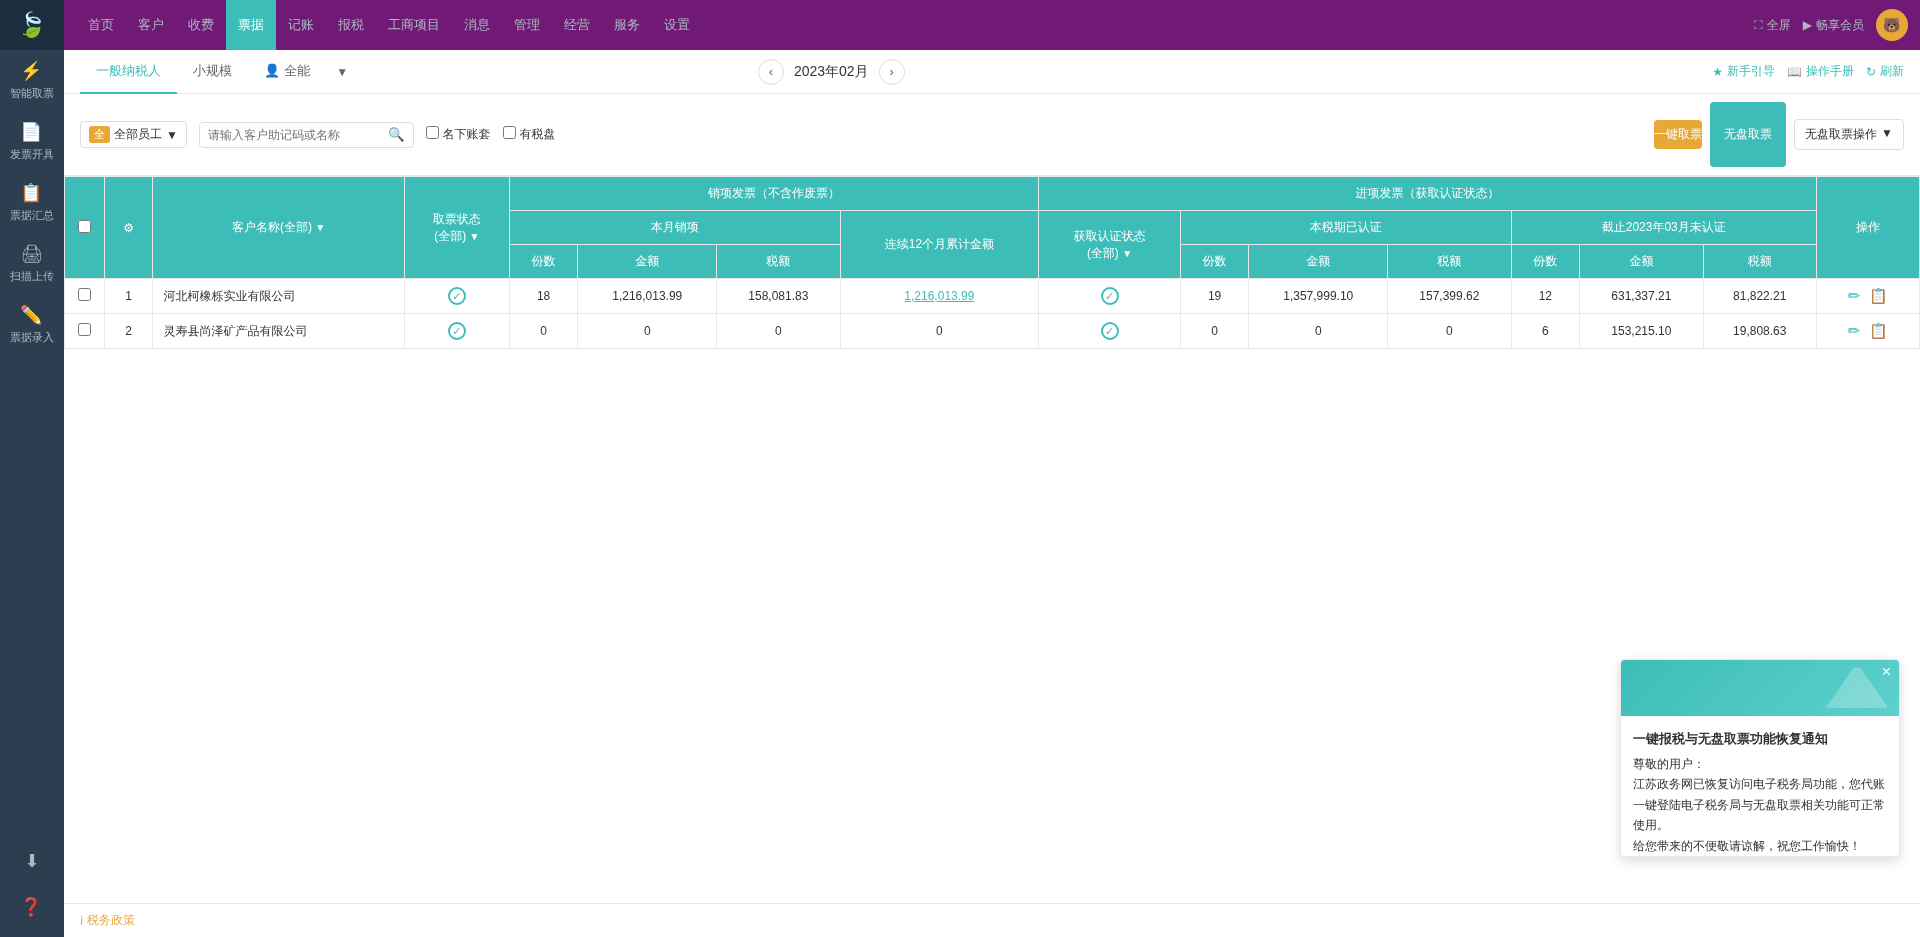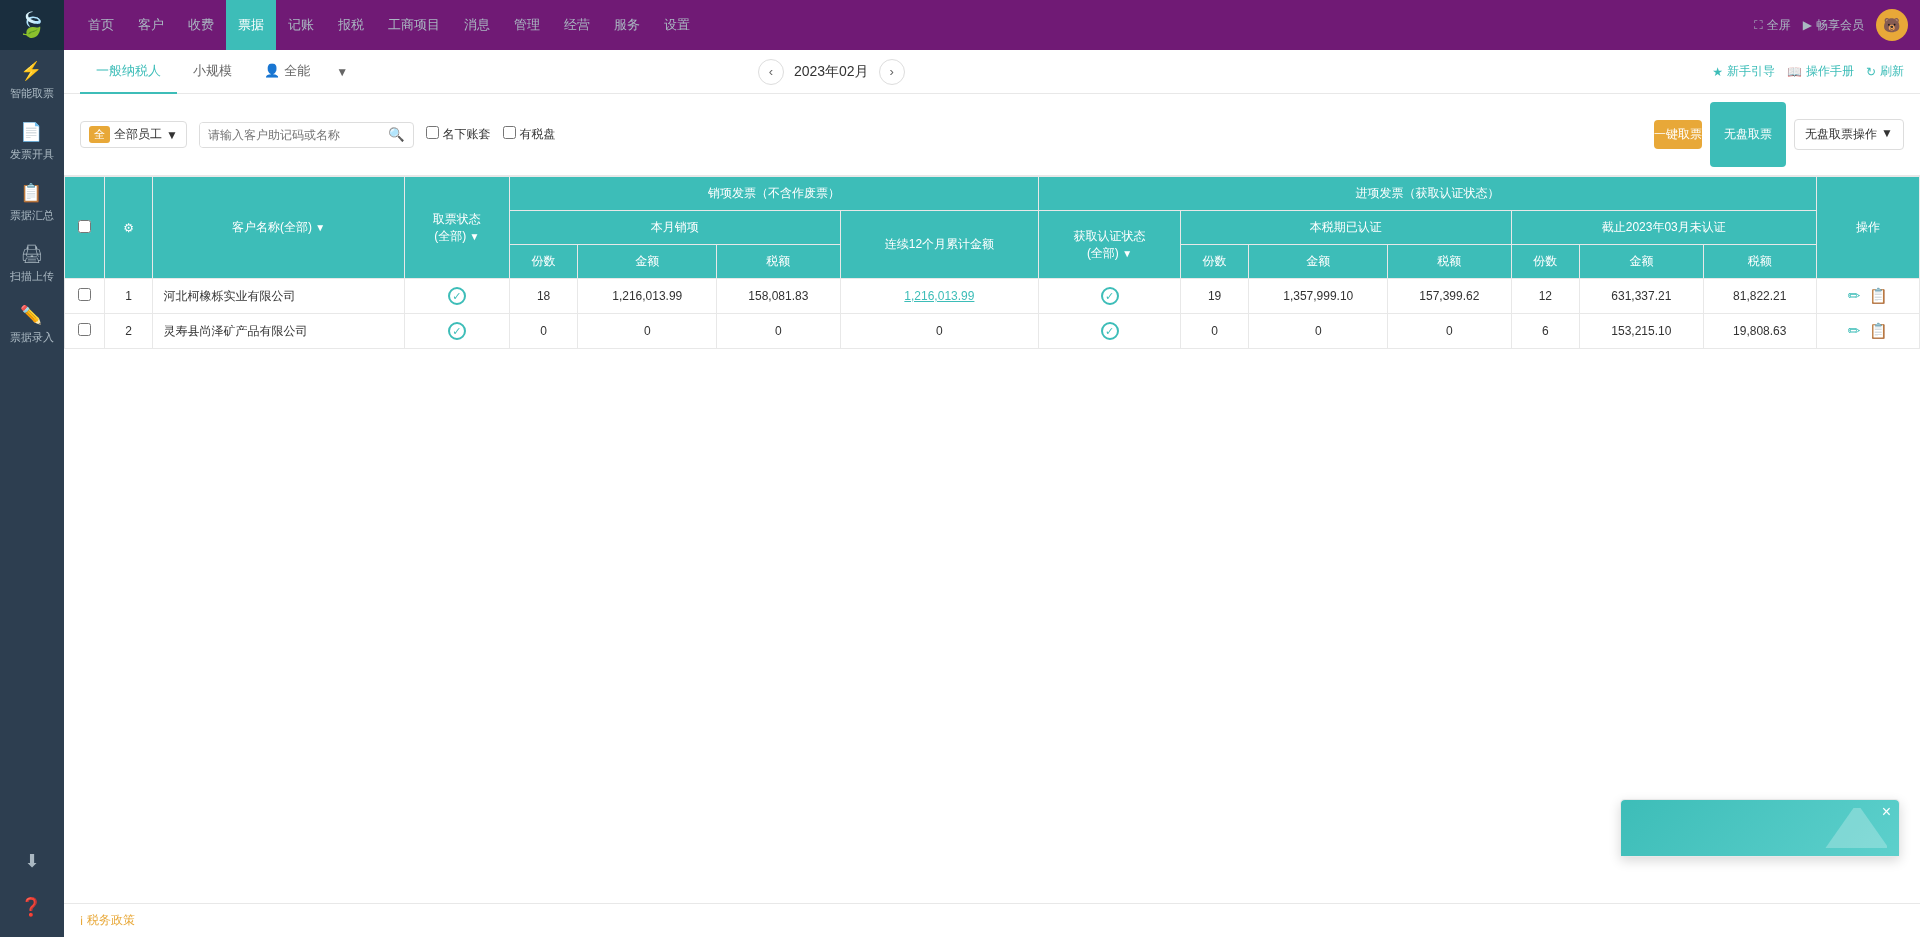--- a/index.html
+++ b/index.html
@@ -558,13 +558,20 @@
 
 <div class="notification-popup">
   <div class="notification-header">
     <span class="notification-close">×</span>
     <div style="position:relative;width:100%;height:40px;overflow:hidden;">
       <svg style="position:absolute;right:-10px;top:-10px;opacity:0.25;" width="80" height="60" viewBox="0 0 80 60">
         <polygon points="40,5 75,55 5,55" fill="#fff"></polygon>
       </svg>
     </div>
   </div>
+  <div class="notification-body">
+    <div class="notification-title">一键报税与无盘取票功能恢复通知</div>
+    <div>尊敬的用户：</div>
+    <div>江苏政务网已恢复访问电子税务局功能，您代账一键登陆电子税务局与无盘取票相关功能可正常使用。</div>
+    <div>给您带来的不便敬请谅解，祝您工作愉快！</div>
+
+  </div>
 </div>
 
 </body></html>

